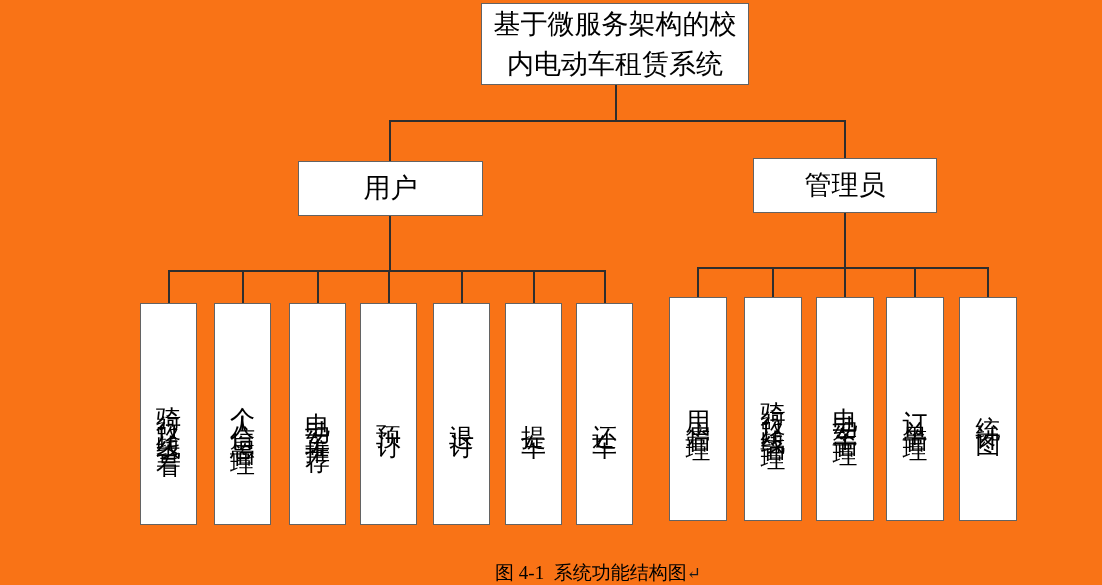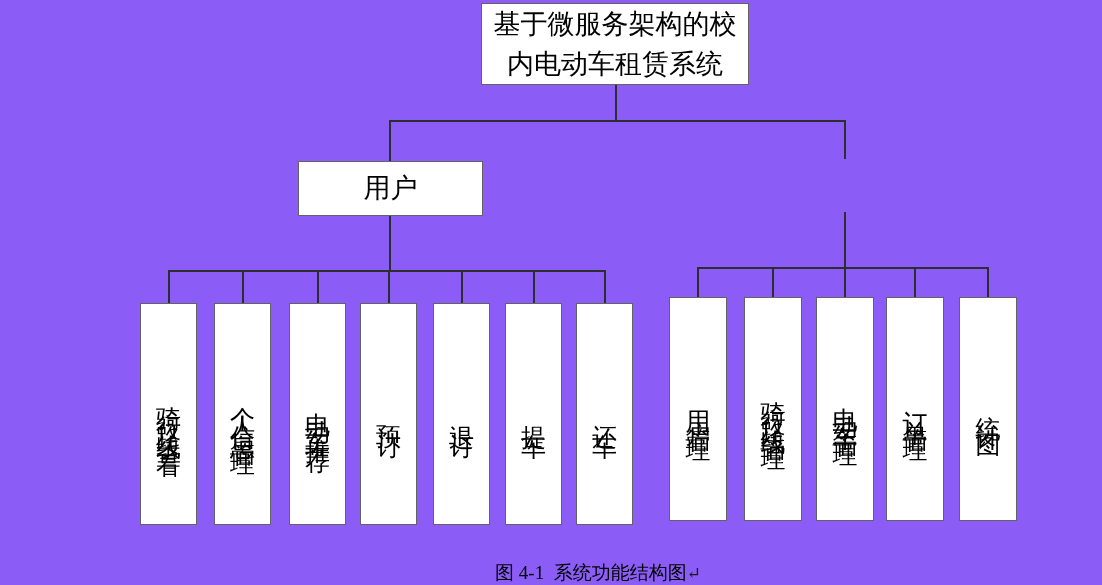--- a/index.html
+++ b/index.html
@@ -4,21 +4,21 @@
 <style>
   html, body {
     margin: 0;
     padding: 0;
     background: #ffffff;
   }
   .canvas {
     position: relative;
     width: 1102px;
     height: 585px;
-    background: #8b5cf6;
+    background: #f97316;
     font-family: "Liberation Serif", "DejaVu Serif", serif;
     color: #000000;
     overflow: hidden;
   }
   .connector-svg {
     position: absolute;
     left: 0;
     top: 0;
     width: 1102px;
     height: 585px;
@@ -95,20 +95,23 @@
   </svg>
 
   <div class="node root">
     <span>基于微服务架构的校内电动车租赁系统</span>
   </div>
 
   <div class="node branch user">
     <span>用户</span>
   </div>
 
+  <div class="node branch admin">
+    <span>管理员</span>
+  </div>
 
   <div class="node leaf u u1">
     <span class="vlabel">骑行路线查看</span>
   </div>
   <div class="node leaf u u2">
     <span class="vlabel">个人信息管理</span>
   </div>
   <div class="node leaf u u3">
     <span class="vlabel">电动车推荐</span>
   </div>

